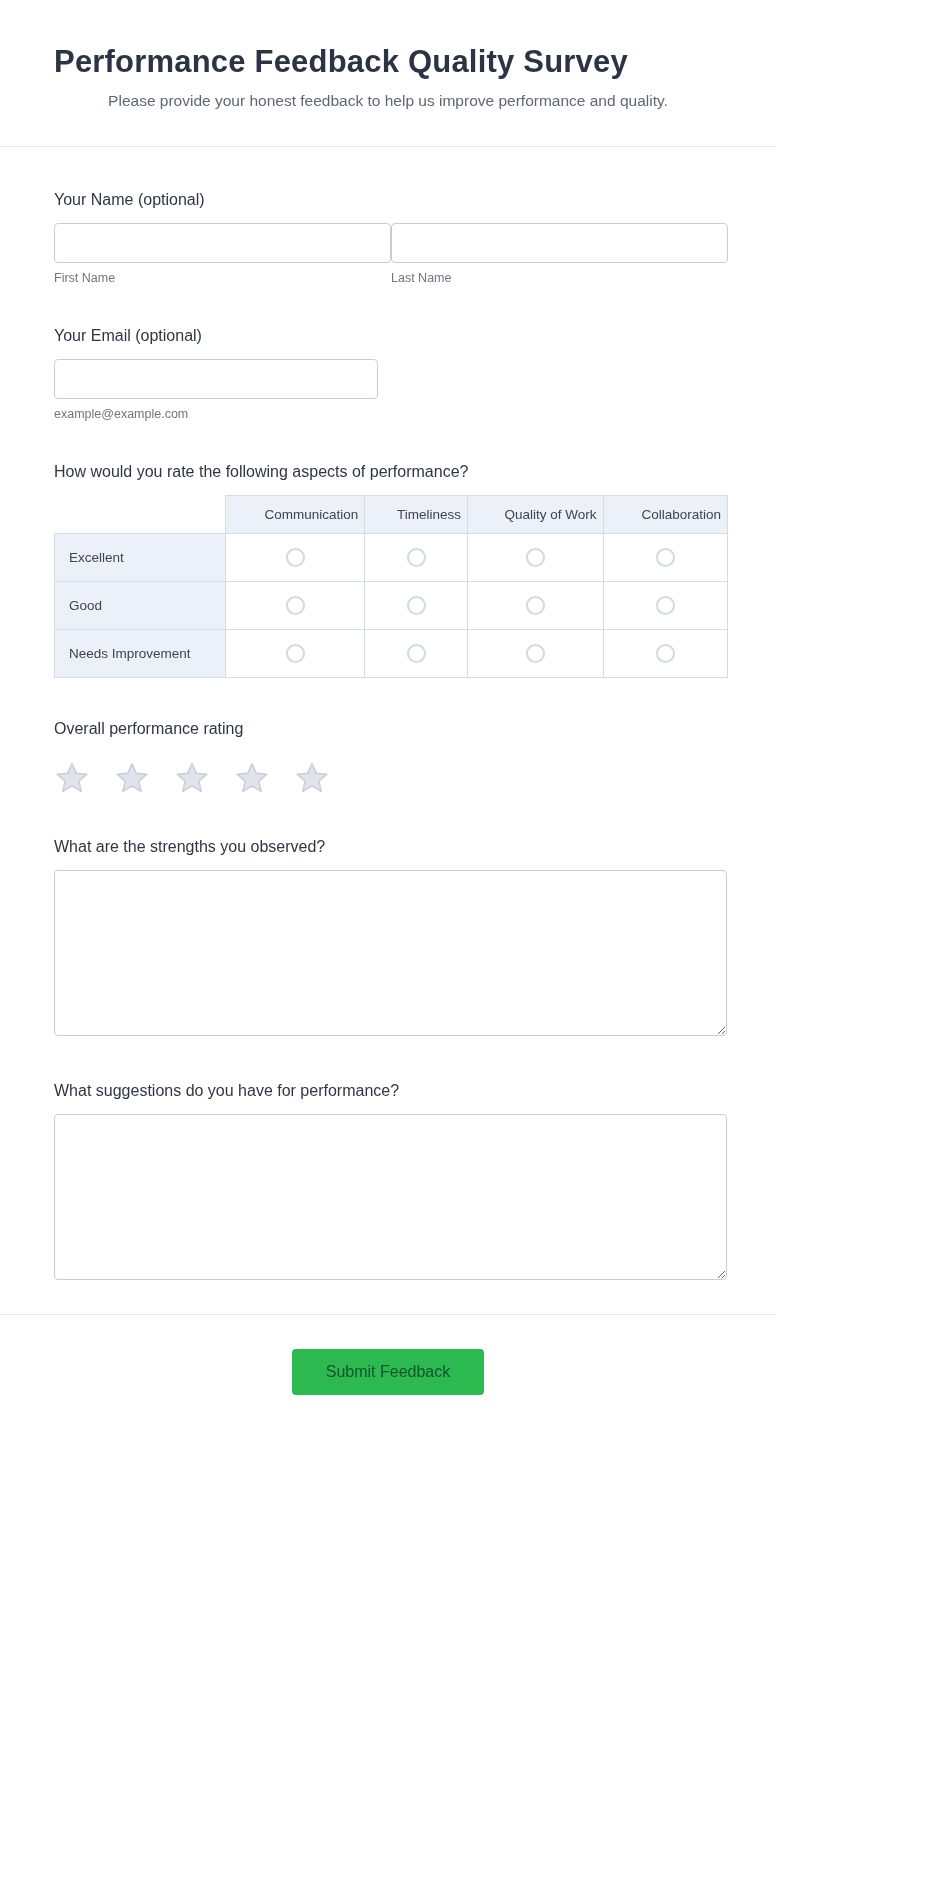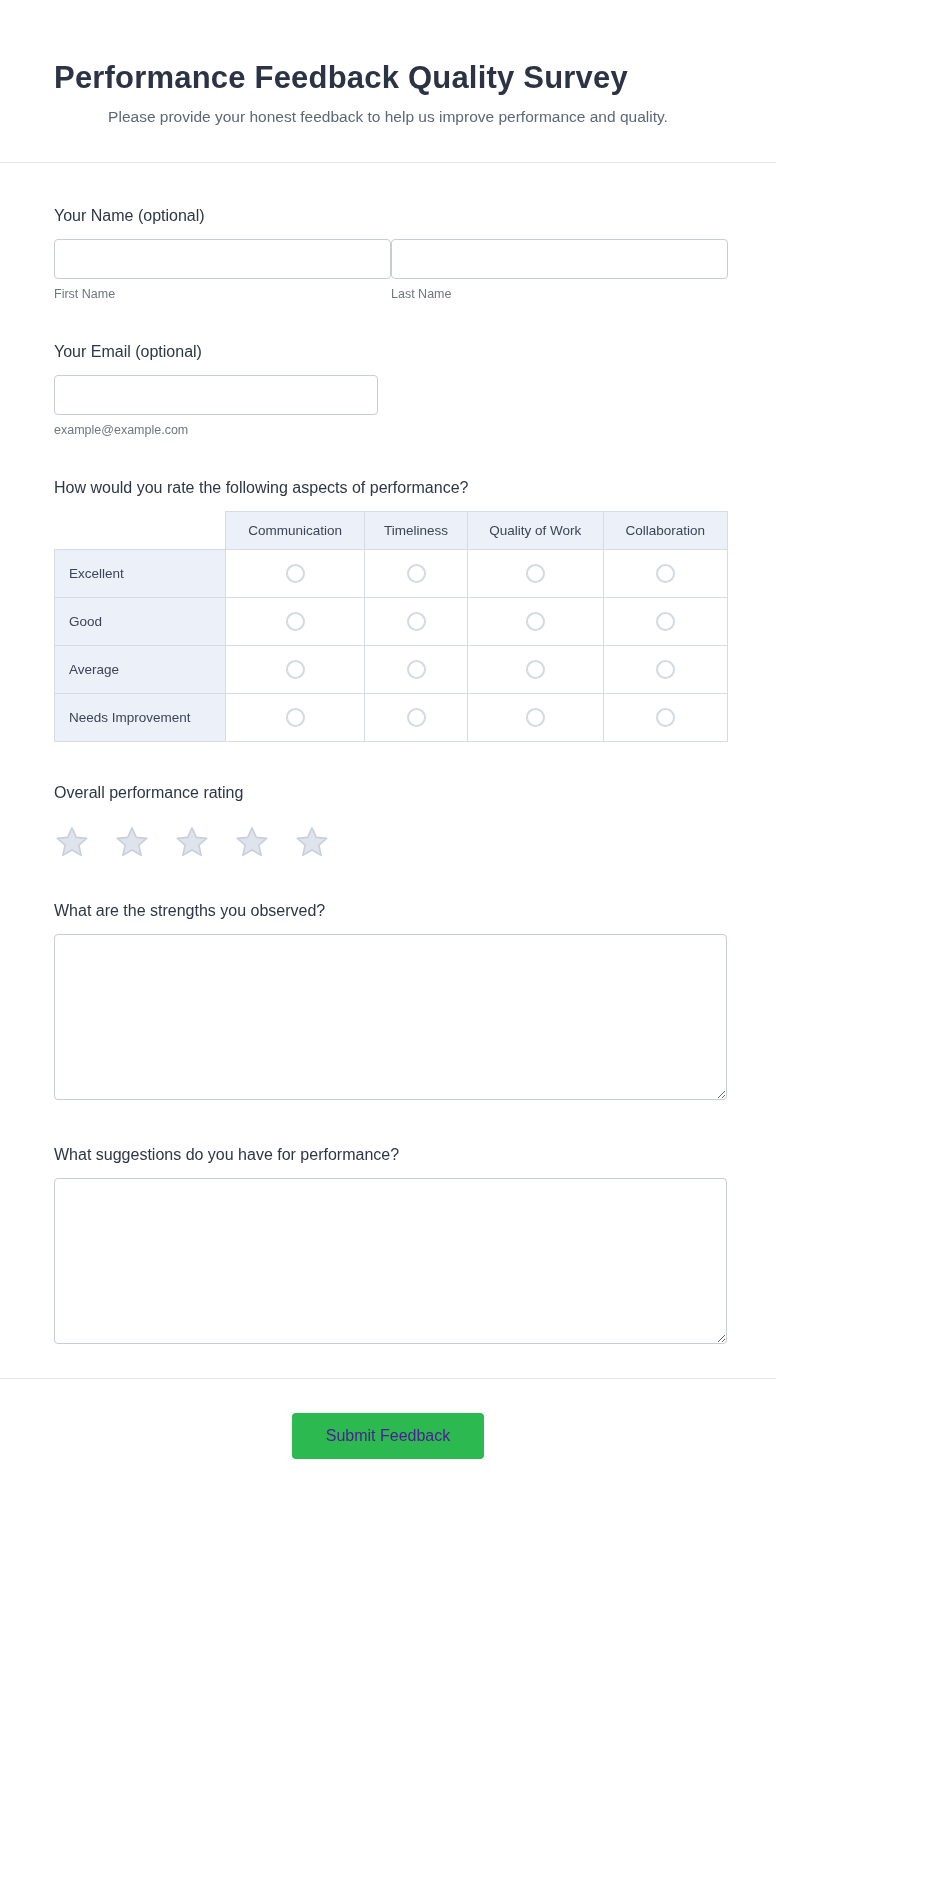--- a/index.html
+++ b/index.html
@@ -7,21 +7,21 @@
     margin: 0;
     padding: 0;
     background: #ffffff;
     font-family: "Liberation Sans", sans-serif;
     color: #2c3345;
   }
   body { width: 930px; min-height: 1880px; }
 
   .card { width: 776px; background: #ffffff; }
 
-  .form-header { padding: 60px 54px 36px 54px; }
+  .form-header { padding: 44px 54px 36px 54px; }
   .form-title {
     margin: 0;
     font-size: 31px;
     font-weight: 700;
     color: #2c3345;
     letter-spacing: 0.2px;
   }
   .form-subtitle {
     margin: 12px 0 0 0;
     font-size: 15.5px;
@@ -73,21 +73,21 @@
   }
   .matrix th, .matrix td {
     border: 1px solid #d7dbe4;
     font-weight: 400;
     font-size: 13.5px;
     color: #3d4453;
   }
   .matrix thead th {
     background: #ecf0f8;
     height: 38px;
-    text-align: center;
+    text-align: right;
     padding: 0 6px;
     margin-top: 11px;
   }
   .matrix thead th.corner {
     background: transparent;
     border: none;
   }
   .matrix tbody th.row-head {
     background: #ecf0f8;
     text-align: left;
@@ -132,21 +132,21 @@
     padding: 34px 0 36px 0;
     display: flex;
     justify-content: center;
   }
   .submit-btn {
     min-width: 192px;
     height: 46px;
     border: none;
     border-radius: 4px;
     background: var(--submit-green, #2cb94f);
-    color: #4c1d95;
+    color: #14532d;
     font-size: 16px;
     font-weight: 500;
     font-family: "Liberation Sans", sans-serif;
     cursor: pointer;
     padding: 0 24px;
   }
 </style>
 </head>
 <body>
 
@@ -210,27 +210,20 @@
             <td><span class="radio"></span></td>
           </tr>
           <tr>
             <th class="row-head">Good</th>
             <td><span class="radio"></span></td>
             <td><span class="radio"></span></td>
             <td><span class="radio"></span></td>
             <td><span class="radio"></span></td>
           </tr>
           <tr>
-            <th class="row-head">Average</th>
-            <td><span class="radio"></span></td>
-            <td><span class="radio"></span></td>
-            <td><span class="radio"></span></td>
-            <td><span class="radio"></span></td>
-          </tr>
-          <tr>
             <th class="row-head">Needs Improvement</th>
             <td><span class="radio"></span></td>
             <td><span class="radio"></span></td>
             <td><span class="radio"></span></td>
             <td><span class="radio"></span></td>
           </tr>
         </tbody>
       </table>
     </section>
 

